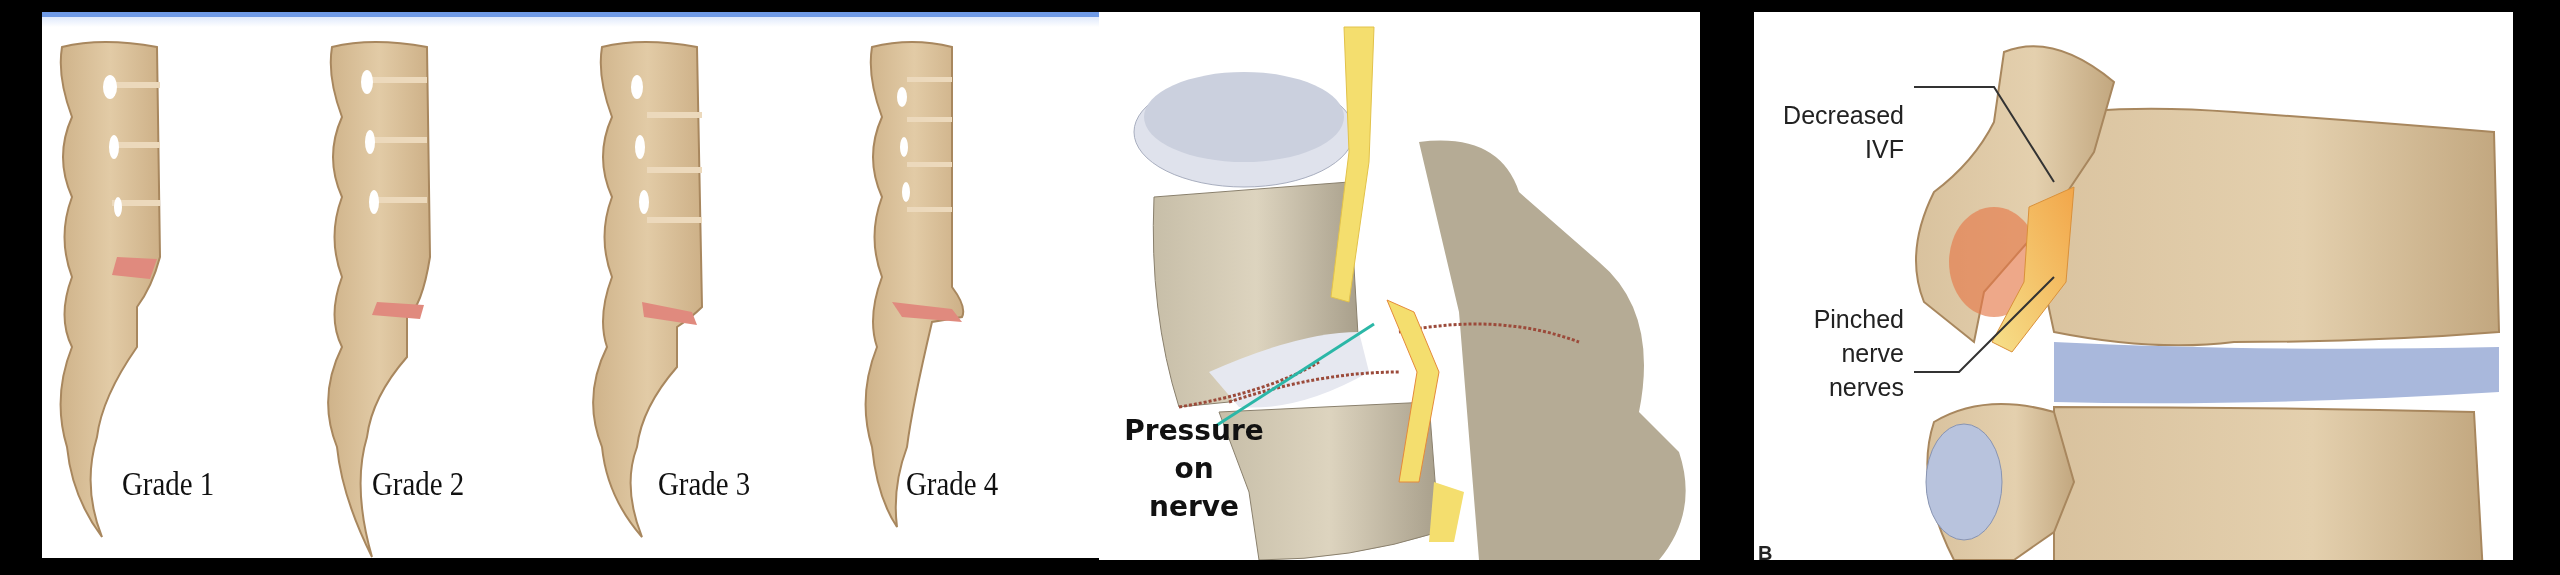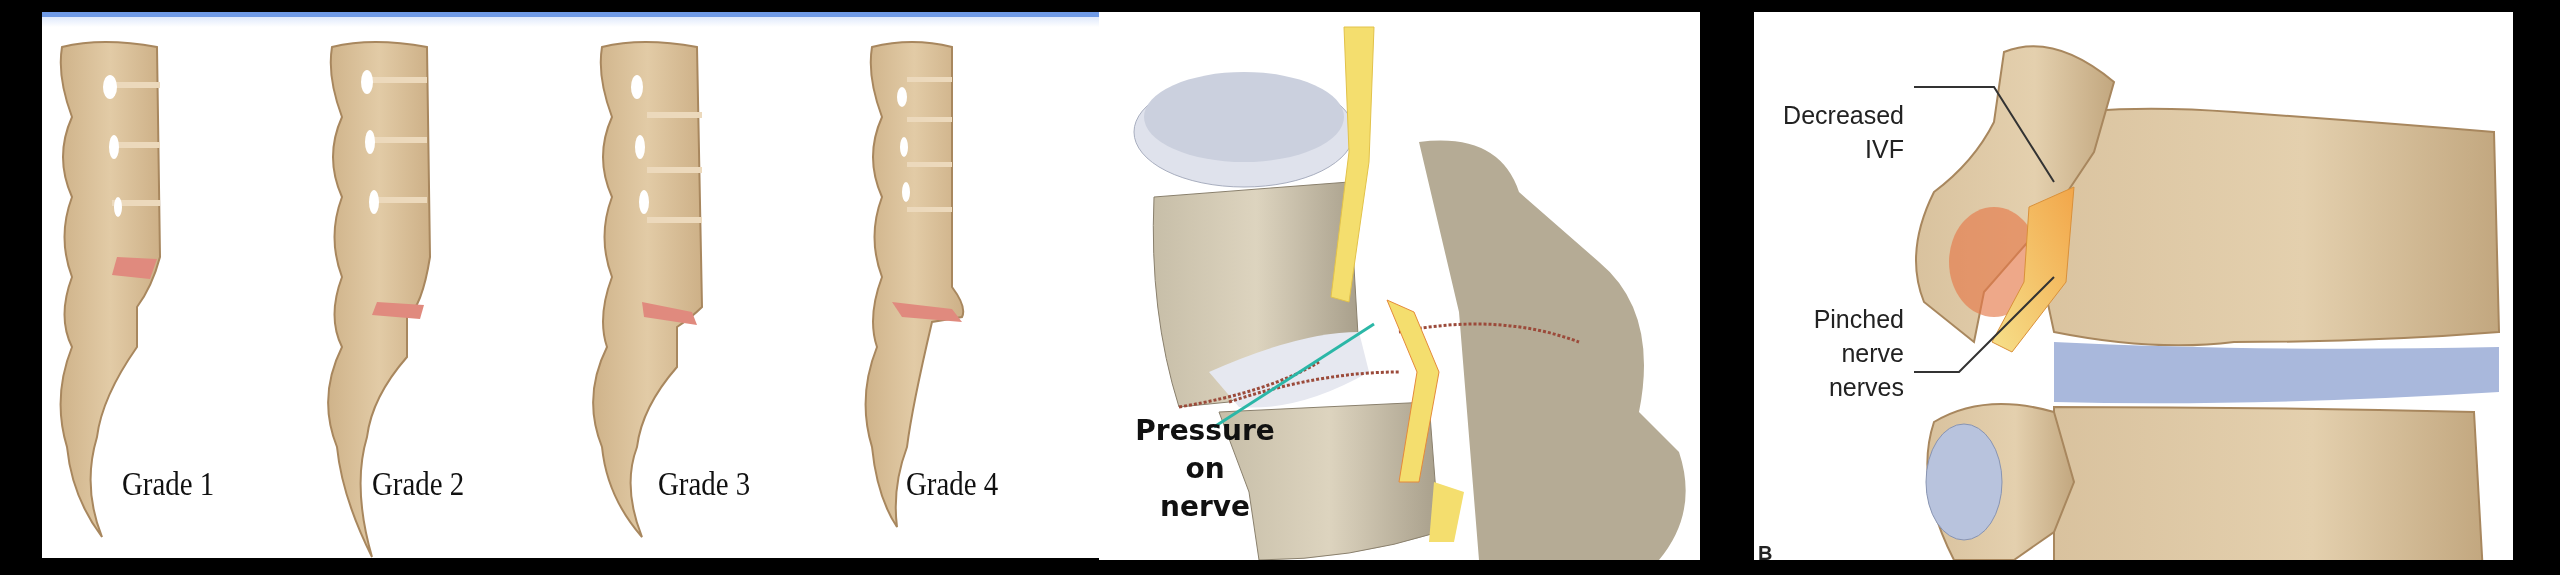--- a/index.html
+++ b/index.html
@@ -3,21 +3,21 @@
 <meta charset="utf-8">
 <style>
   html, body { margin:0; padding:0; background:#000; }
   body { width:2560px; height:575px; position:relative; overflow:hidden; font-family:"Liberation Sans", sans-serif; }
   .panel { position:absolute; background:#fff; overflow:hidden; }
   #p1 { left:42px; top:12px; width:1112px; height:546px; border-top:5px solid #6f9ae6; box-sizing:border-box; background:linear-gradient(#dfe9fb 0px, #fff 10px); }
   #p2 { left:1099px; top:12px; width:601px; height:548px; }
   #p3 { left:1754px; top:12px; width:759px; height:548px; }
   svg { position:absolute; left:0; top:0; }
   .grade-label { position:absolute; font-family:"Liberation Serif", serif; font-size:34px; color:#111; transform:scaleX(0.85); transform-origin:left top; }
-  .comic { position:absolute; font-family:"DejaVu Sans", sans-serif; font-weight:bold; font-size:28px; color:#111; text-align:center; line-height:38px; width:150px;margin-left:11px; }
+  .comic { position:absolute; font-family:"DejaVu Sans", sans-serif; font-weight:bold; font-size:28px; color:#111; text-align:center; line-height:38px; width:150px; }
   .callout { position:absolute; font-family:"Liberation Sans", sans-serif; font-size:25px; color:#222; text-align:right; line-height:34px; width:170px; }
   .fig-letter { position:absolute; font-family:"Liberation Sans", sans-serif; font-weight:bold; font-size:20px; color:#222; }
 </style>
 </head>
 <body>
 
 <div id="p1" class="panel">
   <svg width="1004" height="546">
     <defs>
       <linearGradient id="boneG" x1="0" x2="1">

